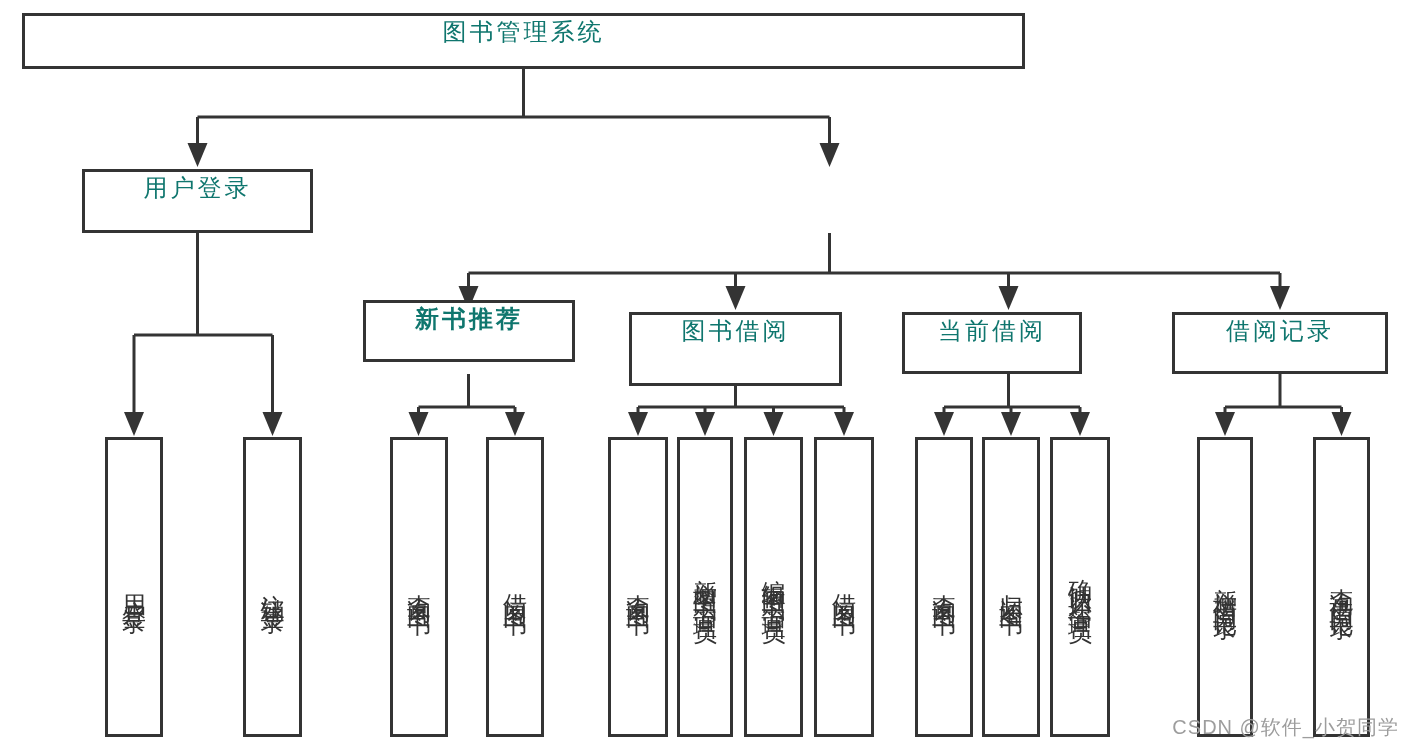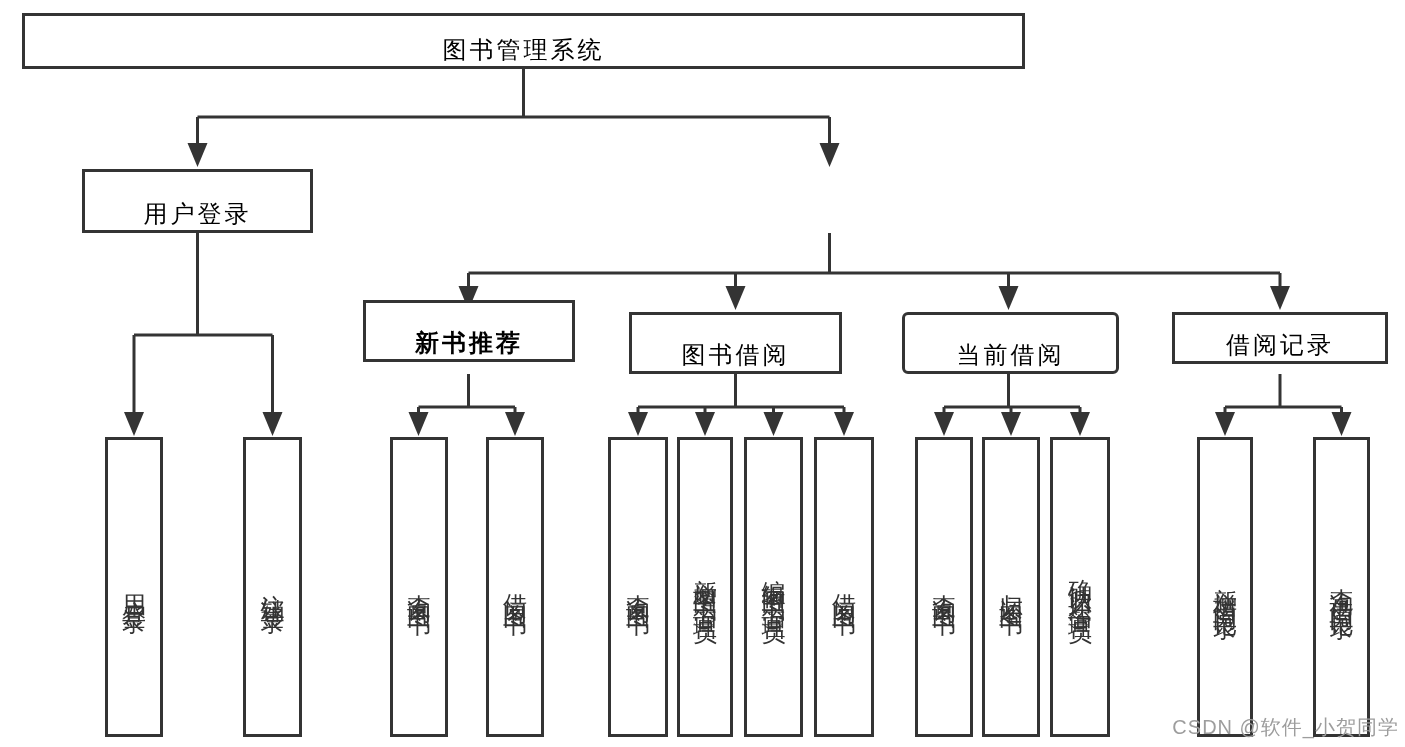--- a/index.html
+++ b/index.html
@@ -31,23 +31,23 @@
   .wires path.head {
     fill: #343434;
     stroke: none;
   }
   .hbox {
     position: absolute;
     box-sizing: border-box;
     background: #ffffff;
     border: 3px solid #343434;
     display: flex;
-    align-items: flex-end;
+    align-items: flex-start;
     justify-content: center;
-    color: #000000;
+    color: #0f766e;
     font-size: 24px;
     letter-spacing: 3px;
     white-space: nowrap;
     z-index: 2;
   }
   .vbox {
     position: absolute;
     top: 437px;
     height: 300px;
     box-sizing: border-box;
@@ -163,27 +163,27 @@
     <span>图书管理系统</span>
   </div>
 
   <div class="hbox" style="left:82px; top:169px; width:231px; height:64px;">
     <span>用户登录</span>
   </div>
 
   <div class="hbox" style="left:363px; top:300px; width:212px; height:62px;font-weight:bold;">
     <span>新书推荐</span>
   </div>
-  <div class="hbox" style="left:629px; top:312px; width:213px; height:62px;">
+  <div class="hbox" style="left:629px; top:312px; width:213px; height:74px;">
     <span>图书借阅</span>
   </div>
-  <div class="hbox" style="left:902px; top:312px; width:217px; height:62px;border-radius:6px;">
+  <div class="hbox" style="left:902px; top:312px; width:180px; height:62px;">
     <span>当前借阅</span>
   </div>
-  <div class="hbox" style="left:1172px; top:312px; width:216px; height:52px;">
+  <div class="hbox" style="left:1172px; top:312px; width:216px; height:62px;">
     <span>借阅记录</span>
   </div>
 
   <div class="vbox" style="left:105px; width:58px;">
     <span class="vtext">用户登录</span>
   </div>
   <div class="vbox" style="left:243px; width:59px;">
     <span class="vtext">注销登录</span>
   </div>
 

